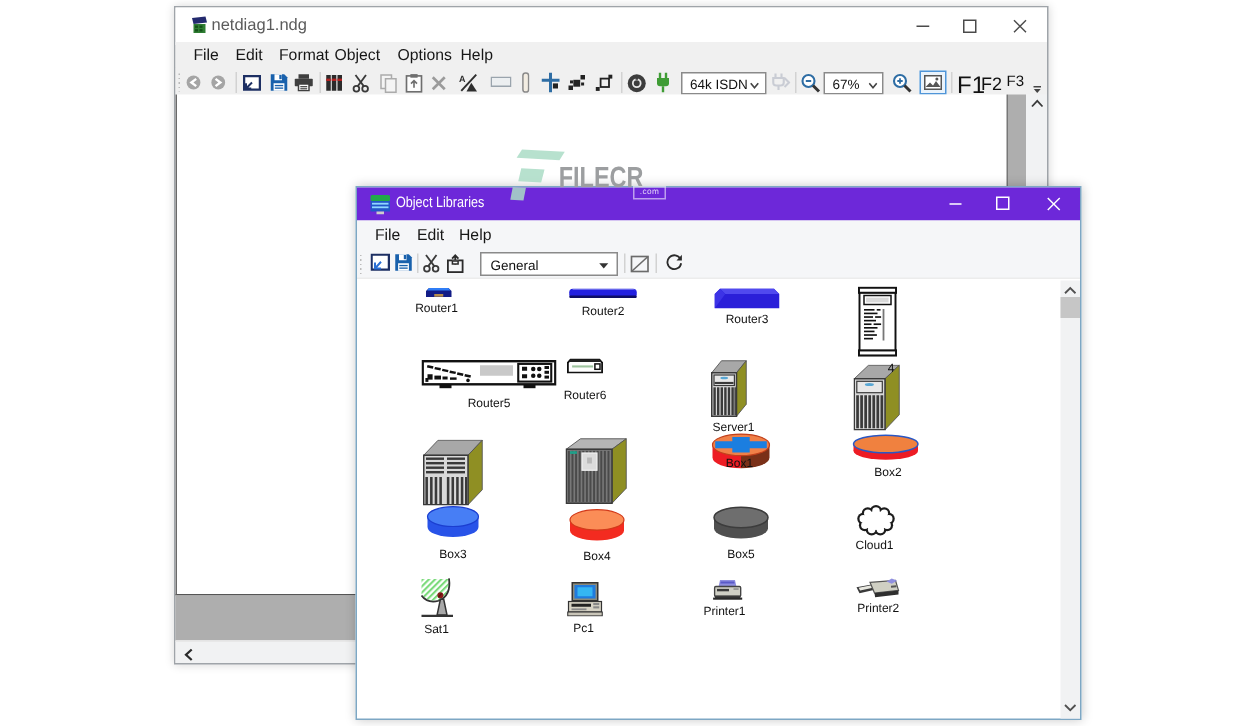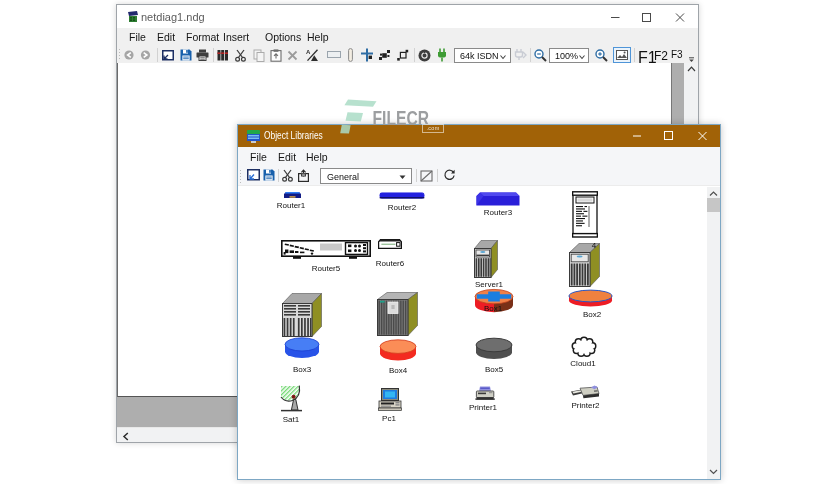--- a/index.html
+++ b/index.html
@@ -11,21 +11,21 @@
     background:#f0f0f0; border:1px solid #9fa4a9; box-shadow:0 0 6px rgba(0,0,0,0.16); }
   #w1title { position:absolute; left:0; top:0; width:100%; height:25px; background:#ffffff; }
   #w1title .ttext { position:absolute; left:24px; top:6px; font-size:11px; color:#5b5b5b; }
   #w1menu { position:absolute; left:0; top:23px; width:100%; height:17px; background:#f0f0f0; }
   #w1menu span { position:absolute; top:3px; font-size:10.5px; color:#161616; }
   #w1tool { position:absolute; left:0; top:40px; width:100%; height:18px; background:#f0f0f0; }
   .graypage { background:#aeaeae; }
   
   #win2 { position:absolute; left:237px; top:124px; width:484px; height:356px;
     background:#ffffff; border:1px solid #7da7c4; box-shadow:0 0 7px rgba(0,0,0,0.22); }
-  #w2title { position:absolute; left:0; top:0; width:100%; height:22px; background:#a16207;text-align:right; }
+  #w2title { position:absolute; left:0; top:0; width:100%; height:22px; background:#6d28d9;text-align:right; }
   #w2title .ttext { position:absolute; left:26px; top:4.5px; font-size:10px; color:#ffffff; transform:scaleX(0.84); transform-origin:left top; }
   #w2menu { position:absolute; left:0; top:22px; width:100%; height:19px; background:#f5f6f8; }
   #w2menu span { position:absolute; top:4px; font-size:10.5px; color:#161616; }
   #w2tool { position:absolute; left:0; top:41px; width:100%; height:20px; background:#f5f6f8; border-bottom:1px solid #ececec; }
   #w2client { position:absolute; left:0; top:61px; width:482px; height:292px; background:#ffffff; }
   .sep { position:absolute; width:1px; background:#d2d2d2; }
   .combo { position:absolute; background:#ffffff; border:1px solid #8a8a8a; font-size:9px; color:#111;padding-left:32px; }
   .combo .arr { position:absolute; right:4px; top:4px; width:6px; height:6px; }
   .lbl { position:absolute; font-size:8px; color:#111; white-space:nowrap; transform:translateX(-50%); }
   .scrolltrack { background:#f1f2f3; }
@@ -51,21 +51,21 @@
         <rect x="36.5" y="8.5" width="8" height="8"></rect>
         <line x1="70" y1="8.5" x2="78" y2="16.5"></line>
         <line x1="78" y1="8.5" x2="70" y2="16.5"></line>
       </g>
     </svg>
   </div>
   <div id="w1menu">
     <span style="left:12px">File</span>
       <span style="left:40px">Edit</span>
     <span style="left:69px">Format</span>
-      <span style="left:106px">Insert</span>
+      <span style="left:106px">Object</span>
     <span style="left:148px">Options</span>
       <span style="left:190px">Help</span>
   </div>
   <div id="w1tool">
 
     <div class="abs" style="left:2px;top:4px;width:1px;height:12px;background:repeating-linear-gradient(#bbb 0 1px,#f0f0f0 1px 3px)"></div>
 
     <svg class="abs" style="left:7px;top:5px" width="28" height="10" viewBox="0 0 28 10">
       <circle cx="5" cy="5" r="4.6" fill="#a5a5a5"></circle>
       <path d="M6.8 2.6 L3.6 5 L6.8 7.4" stroke="#fff" stroke-width="1.6" fill="none"></path>
@@ -200,21 +200,21 @@
     </svg>
     <div class="sep" style="left:413px;top:3px;height:14px"></div>
 
     <svg class="abs" style="left:417px;top:4px" width="13" height="13" viewBox="0 0 13 13">
       <circle cx="5" cy="5" r="4" fill="#fff" stroke="#2e6da4" stroke-width="1.4"></circle>
       <line x1="3.2" y1="5" x2="6.8" y2="5" stroke="#2e6da4" stroke-width="1.2"></line>
       <line x1="8" y1="8" x2="12" y2="12" stroke="#333" stroke-width="2"></line>
     </svg>
 
     <div class="combo" style="left:432px;top:3px;width:40px;height:15px">
-      <span style="position:absolute;left:5px;top:2px">100%</span>
+      <span style="position:absolute;left:5px;top:2px">67%</span>
       <svg class="arr" viewBox="0 0 6 6" style="top:5px;right:3px">
           <path d="M0.5 1.5 L3 4.5 L5.5 1.5" stroke="#444" stroke-width="1.1" fill="none"></path>
         </svg>
     </div>
 
     <svg class="abs" style="left:478px;top:4px" width="13" height="13" viewBox="0 0 13 13">
       <circle cx="5" cy="5" r="4" fill="#fff" stroke="#2e6da4" stroke-width="1.4"></circle>
       <line x1="3.2" y1="5" x2="6.8" y2="5" stroke="#2e6da4" stroke-width="1.2"></line>
       <line x1="5" y1="3.2" x2="5" y2="6.8" stroke="#2e6da4" stroke-width="1.2"></line>
       <line x1="8" y1="8" x2="12" y2="12" stroke="#333" stroke-width="2"></line>

